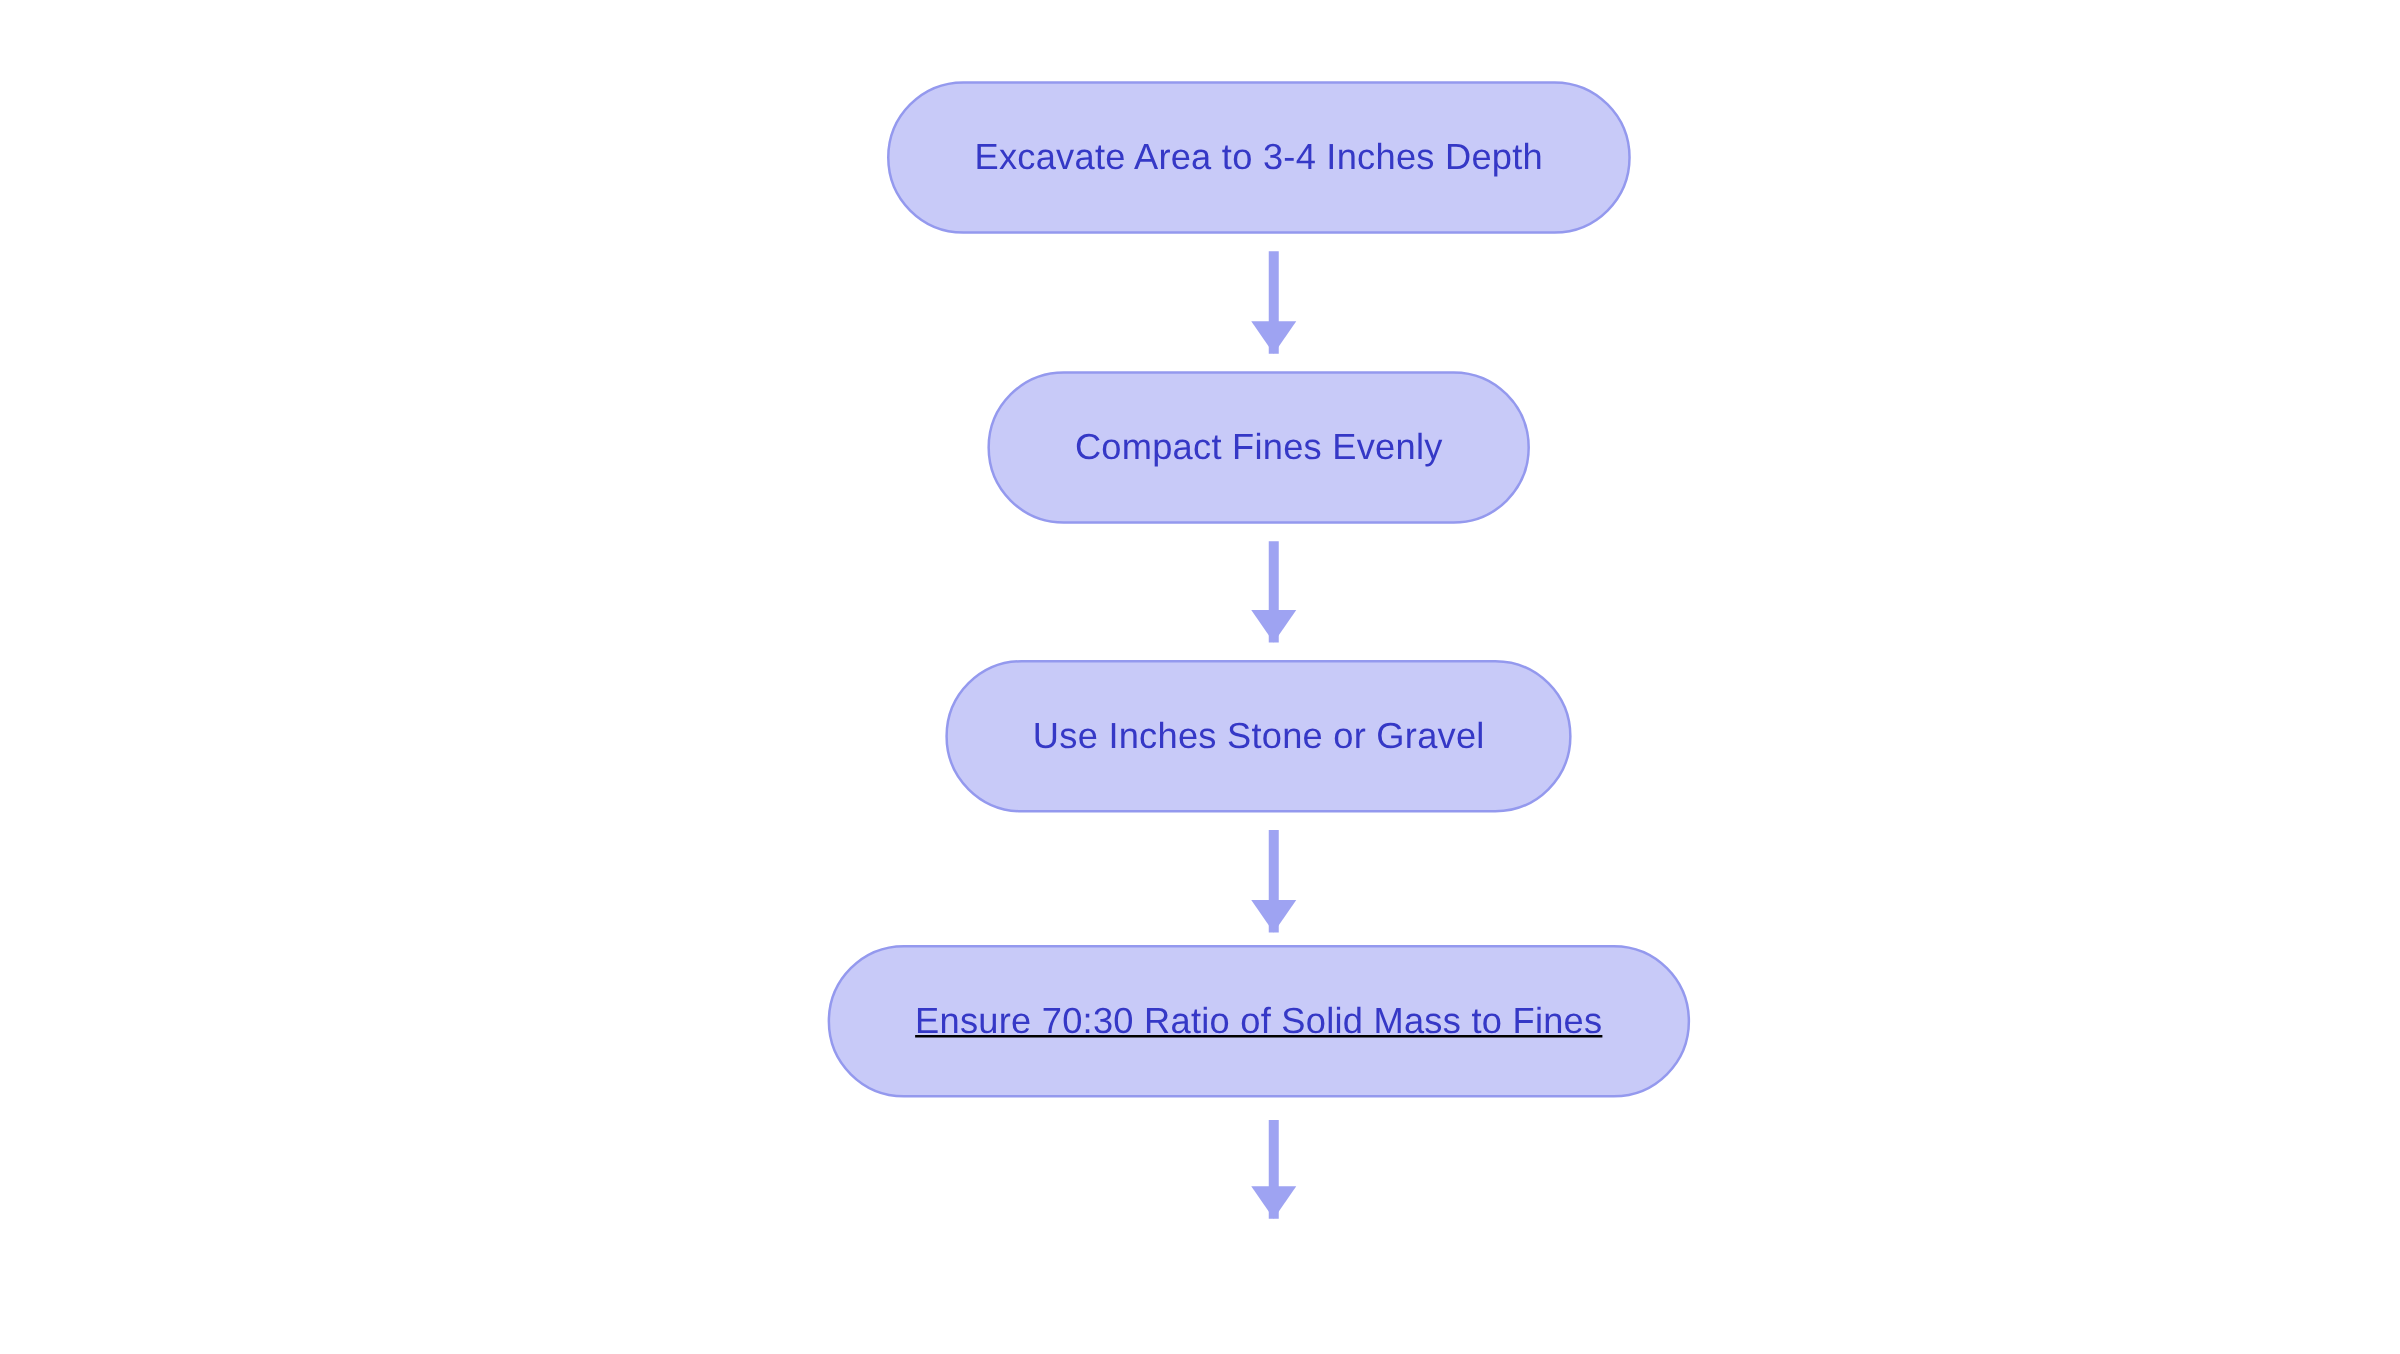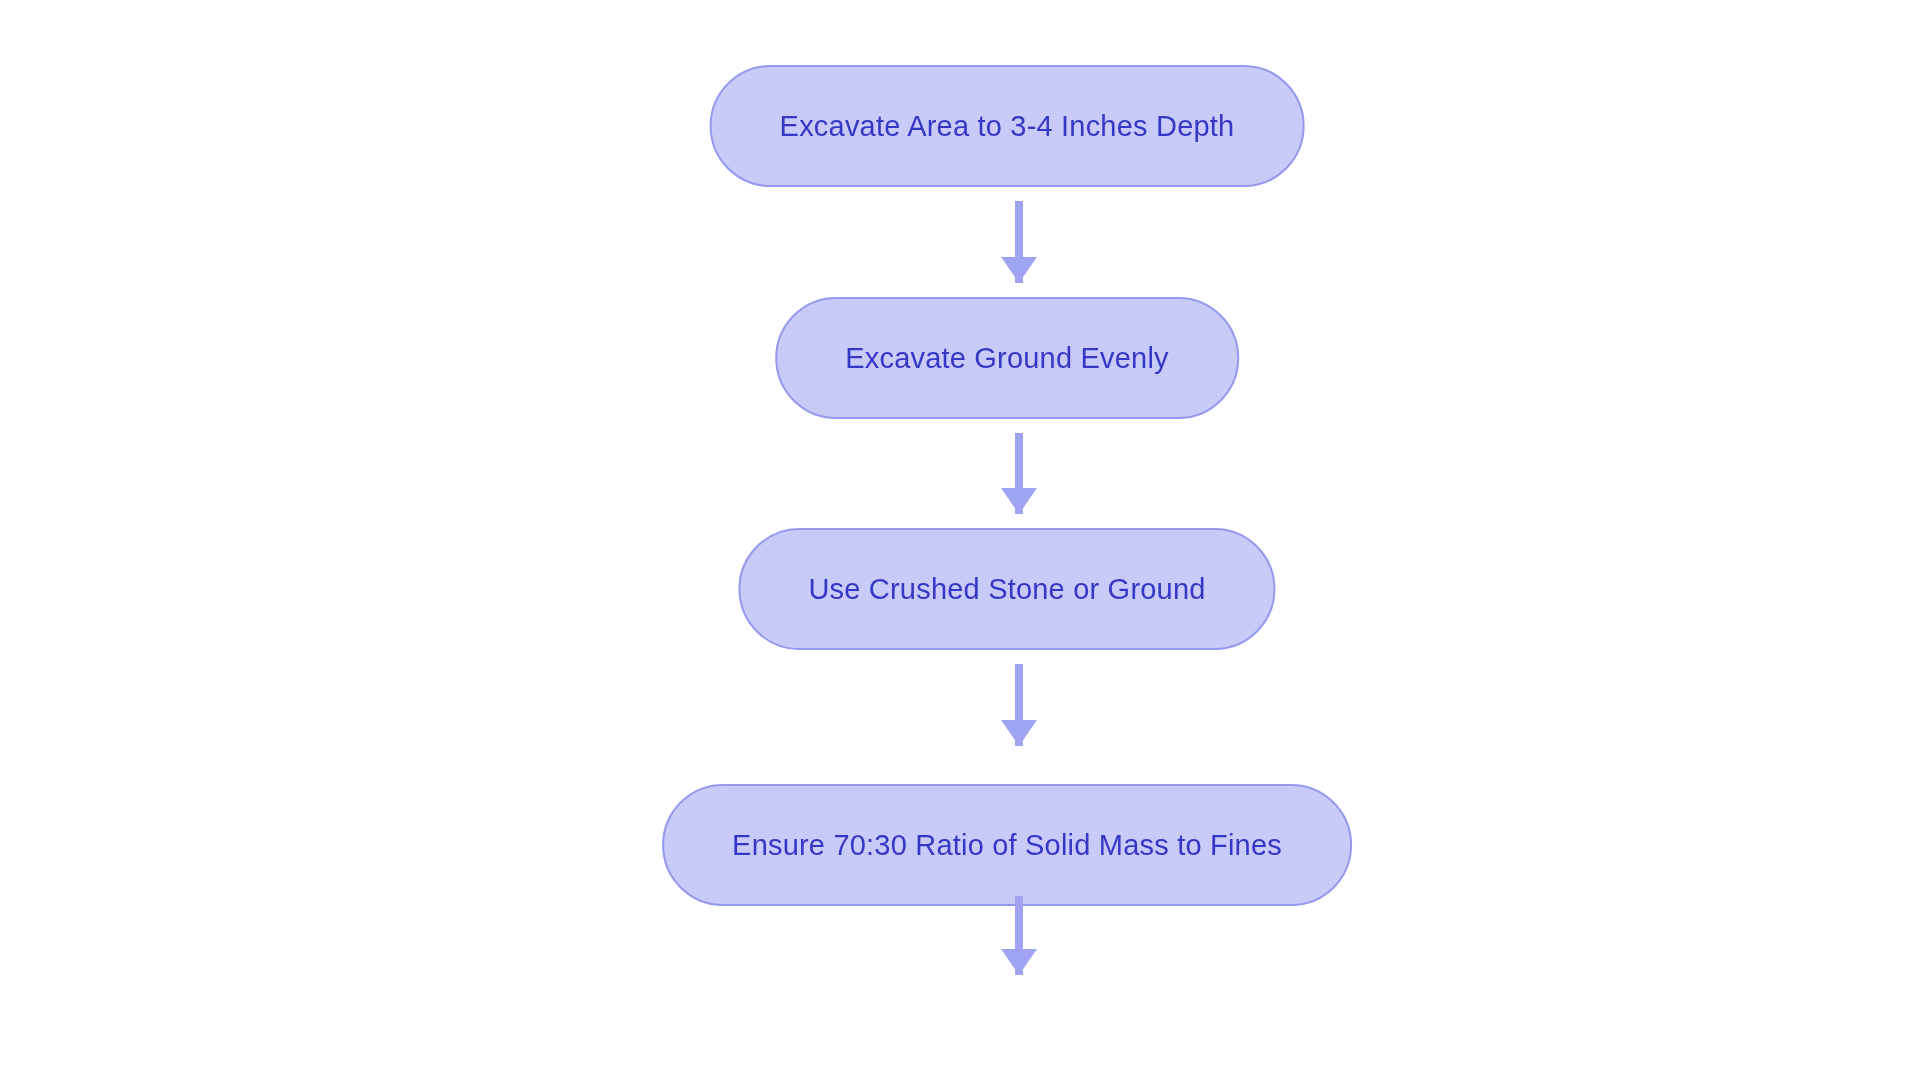--- a/index.html
+++ b/index.html
@@ -78,38 +78,38 @@
   <div class="node" style="top: 17px;">
     <span class="node-label">Excavate Area to 3-4 Inches Depth</span>
   </div>
 
   <div class="arrow" style="top: 141px; height: 106px;">
     <div class="arrow-stem"></div>
     <div class="arrow-head"></div>
   </div>
 
   <div class="node" style="top: 249px;">
-    <span class="node-label">Excavate Ground Evenly</span>
+    <span class="node-label">Compact Fines Evenly</span>
   </div>
 
   <div class="arrow" style="top: 373px; height: 105px;">
     <div class="arrow-stem"></div>
     <div class="arrow-head"></div>
   </div>
 
   <div class="node" style="top: 480px;">
-    <span class="node-label">Use Crushed Stone or Ground</span>
+    <span class="node-label">Use Inches Stone or Gravel</span>
   </div>
 
   <div class="arrow" style="top: 604px; height: 106px;">
     <div class="arrow-stem"></div>
     <div class="arrow-head"></div>
   </div>
 
-  <div class="node" style="top: 736px;">
+  <div class="node" style="top: 708px; text-decoration: underline;">
     <span class="node-label">Ensure 70:30 Ratio of Solid Mass to Fines</span>
   </div>
 
   <div class="arrow" style="top: 836px; height: 103px;">
     <div class="arrow-stem"></div>
     <div class="arrow-head"></div>
   </div>
 
 
 </div>

